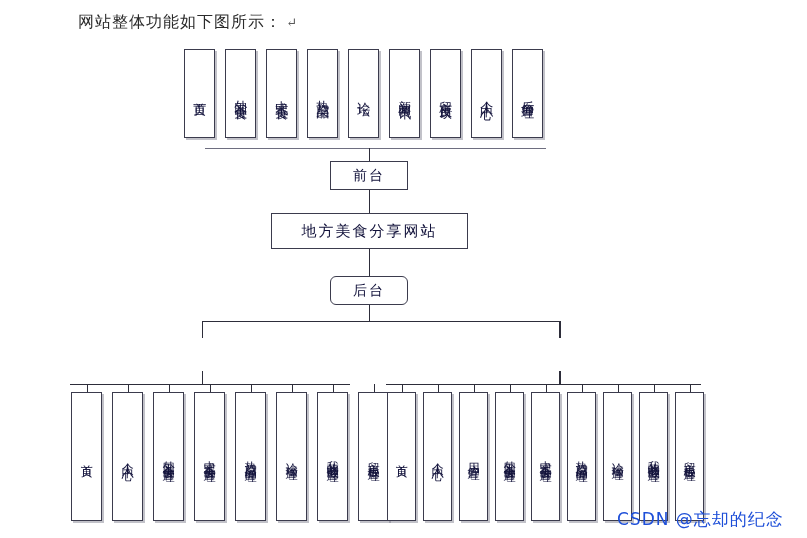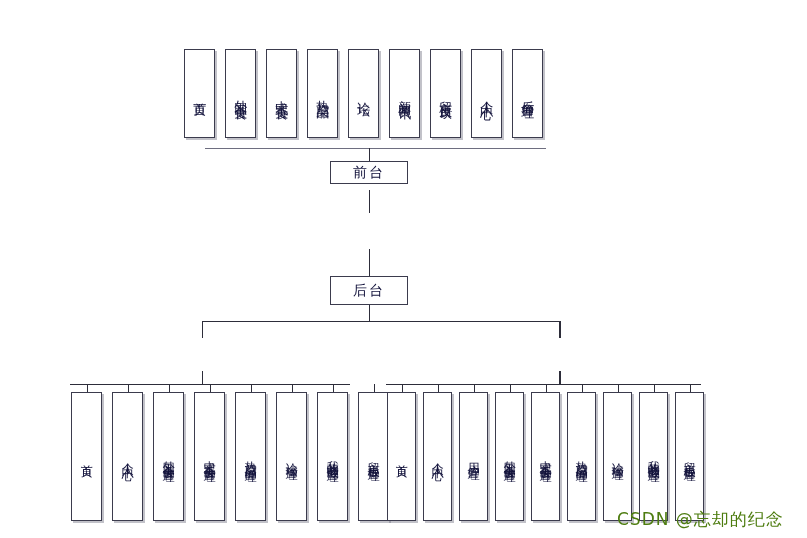--- a/index.html
+++ b/index.html
@@ -76,32 +76,35 @@
   .vline.thick { border-left-width: 2.2px; }
   .vline.soft { border-left-color: #6e6e80; }
   .hline.soft { border-top-color: #6e6e80; }
 
   
   .watermark {
     position: absolute;
     left: 617px;
     top: 508px;
     font-size: 17px;
-    color: #4d7c0f;
+    color: #1d4ed8;
     letter-spacing: 1px;
     white-space: nowrap;
     font-family: "DejaVu Sans", "Liberation Sans", sans-serif;
     user-select: none;
   }
 </style>
 </head>
 <body>
 
 <div id="page">
 
+  <div class="caption">
+    <span>网站整体功能如下图所示：</span><span class="pilcrow">↵</span>
+  </div>
 
   <div id="frontend-row">
       <div class="vline soft" style="left: 199.5px; top: 148px;"></div>
       <div class="box vert shadowed" style="left: 184px; top: 49px; width: 31px; height: 89px; font-size: 13px;">首页</div>
       <div class="vline soft" style="left: 240.5px; top: 148px;"></div>
       <div class="box vert shadowed" style="left: 225px; top: 49px; width: 31px; height: 89px; font-size: 13px;">外国美食</div>
       <div class="vline soft" style="left: 281.5px; top: 148px;"></div>
       <div class="box vert shadowed" style="left: 266px; top: 49px; width: 31px; height: 89px; font-size: 13px;">中式美食</div>
       <div class="vline soft" style="left: 322.5px; top: 148px;"></div>
       <div class="box vert shadowed" style="left: 307px; top: 49px; width: 31px; height: 89px; font-size: 13px;">热门菜品</div>
@@ -113,26 +116,27 @@
       <div class="box vert shadowed" style="left: 430px; top: 49px; width: 31px; height: 89px; font-size: 13px;">留言反馈</div>
       <div class="vline soft" style="left: 486.5px; top: 148px;"></div>
       <div class="box vert shadowed" style="left: 471px; top: 49px; width: 31px; height: 89px; font-size: 13px;">个人中心</div>
       <div class="vline soft" style="left: 527.5px; top: 148px;"></div>
       <div class="box vert shadowed" style="left: 512px; top: 49px; width: 31px; height: 89px; font-size: 13px;">后台管理</div>
     </div>
 
   <div class="hline soft" style="left:205px; top:148px; width:341px;"></div>
   <div class="vline" style="left:369px; top:148px; height:14px;"></div>
 
-  <div class="box horiz" style="left:330px; top:161px; width:78px; height:23px;text-align:center;">前台</div>
+  <div class="box horiz" style="left:330px; top:161px; width:78px; height:29px;text-align:center;">前台</div>
   <div class="vline" style="left:369px; top:190px; height:23px;"></div>
 
+  <div class="box horiz" style="left:271px; top:213px; width:197px; height:36px; font-size:15px;">地方美食分享网站</div>
   <div class="vline" style="left:369px; top:249px; height:27px;"></div>
 
-  <div class="box horiz" style="left:330px; top:276px; width:78px; height:29px;">后台</div>
+  <div class="box horiz" style="left:330px; top:276px; width:78px; height:29px;border-radius:6px;">后台</div>
 
   <div class="vline" style="left:369px; top:305px; height:16px;"></div>
   <div class="hline" style="left:202px; top:321px; width:357px;"></div>
   <div class="vline" style="left:202px; top:321px; height:17px;"></div>
   <div class="vline thick" style="left:559px; top:321px; height:17px;"></div>
 
 
 
   <div class="vline" style="left:202px; top:371px; height:13px;"></div>
   <div class="hline" style="left:70px; top:384px; width:280px;"></div>

